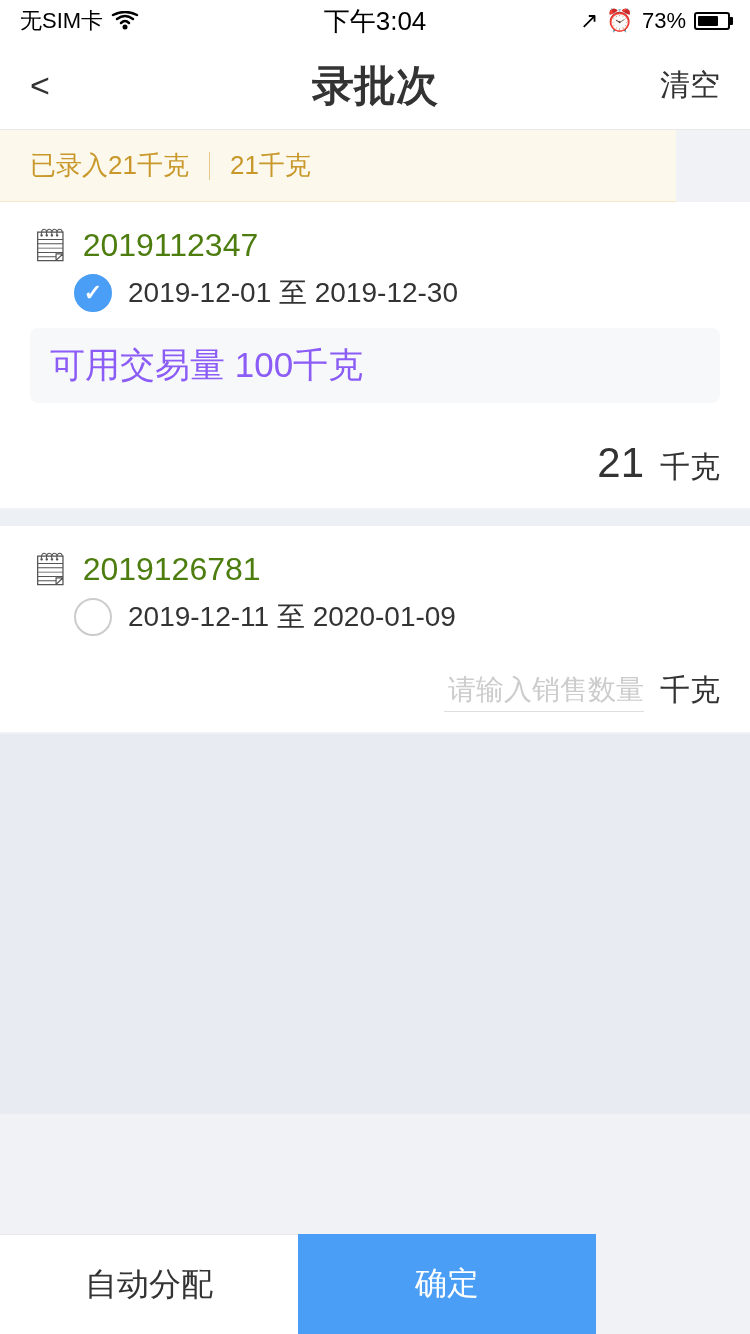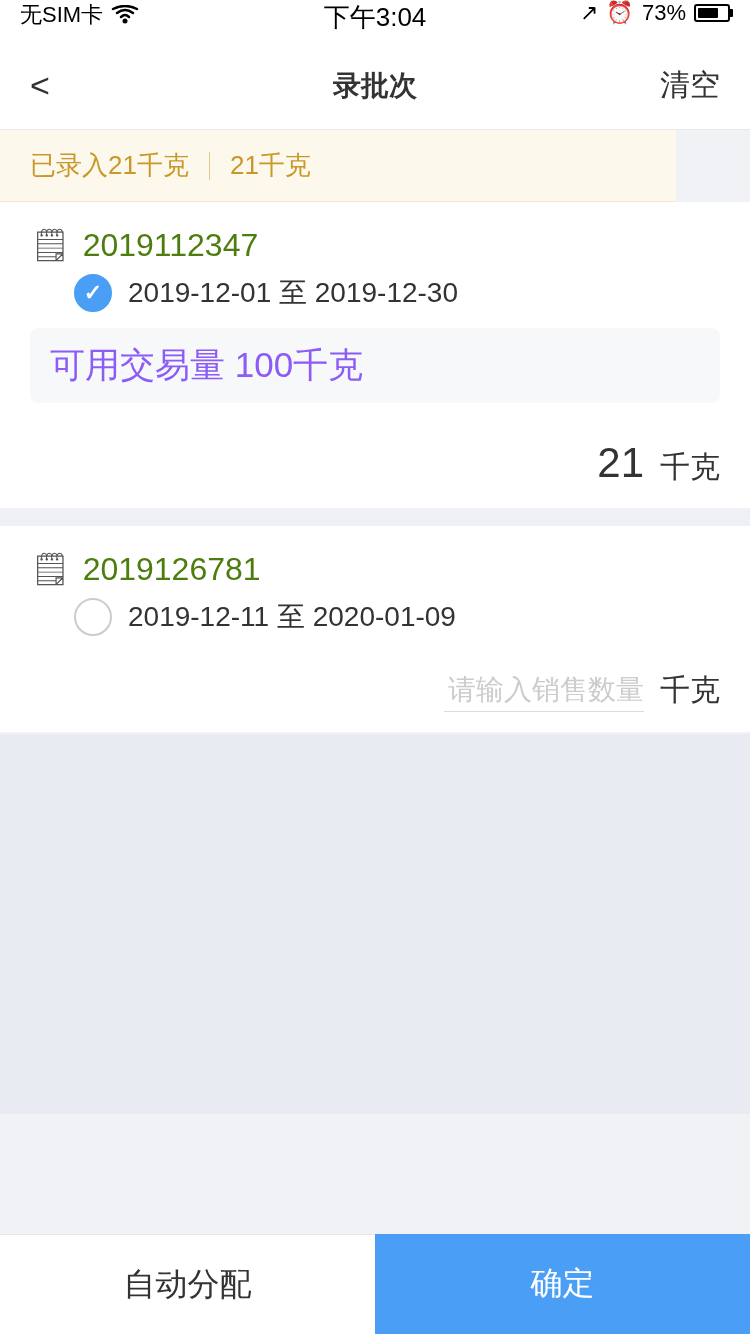--- a/index.html
+++ b/index.html
@@ -12,21 +12,21 @@
       position: relative;
       overflow-x: hidden;
     }
 
     
     .status-bar {
       width: 750px;
       height: 42px;
       background: #fff;
       display: flex;
-      align-items: flex-start;
+      align-items: center;
       justify-content: space-between;
       padding: 0 20px;
       font-size: 24px;
       color: #000;
     }
     .status-bar-left {
       display: flex;
       align-items: center;
       gap: 8px;
       font-size: 22px;
@@ -87,21 +87,21 @@
       justify-content: space-between;
       padding: 0 30px;
       border-bottom: 1px solid #e8e8e8;
     }
     .nav-back {
       font-size: 34px;
       color: #333;
       cursor: pointer;
     }
     .nav-title {
-      font-size: 28px;
+      font-size: 42px;
       font-weight: 600;
       color: #333;
       position: absolute;
       left: 50%;
       transform: translateX(-50%);
     }
     .nav-action {
       font-size: 30px;
       color: #333;
       cursor: pointer;
@@ -249,21 +249,21 @@
       background: #e8ecf2;
       flex: 1;
       min-height: 380px;
     }
 
     
     .bottom-bar {
       position: fixed;
       bottom: 0;
       left: 0;
-      width: 750px;
+      width: 596px;
       height: 100px;
       display: flex;
       background: #fff;
     }
     .btn-auto {
       flex: 1;
       display: flex;
       align-items: center;
       justify-content: center;
       font-size: 32px;

